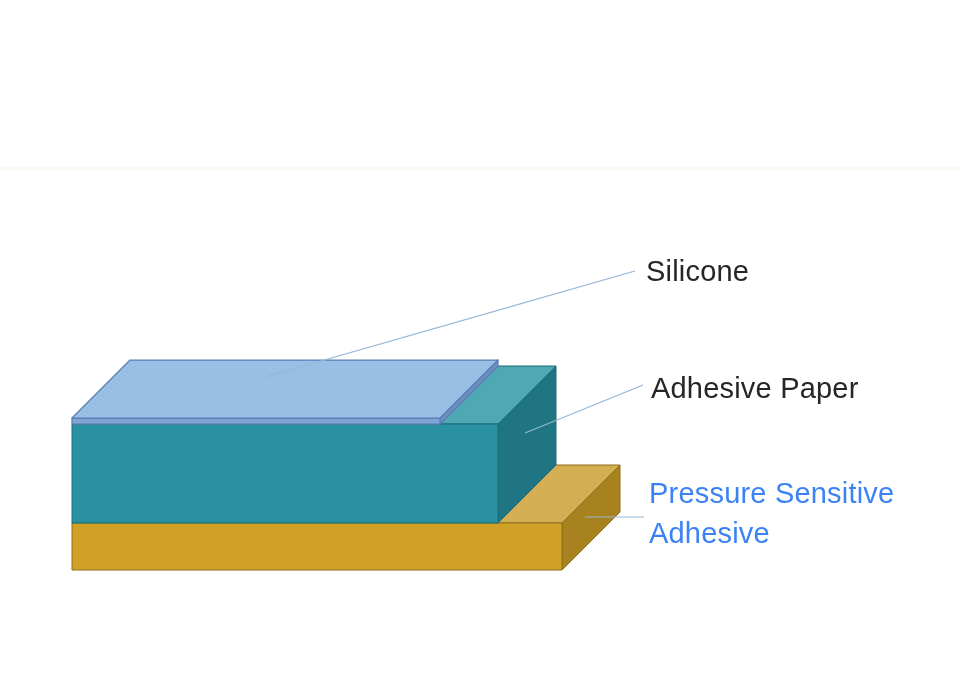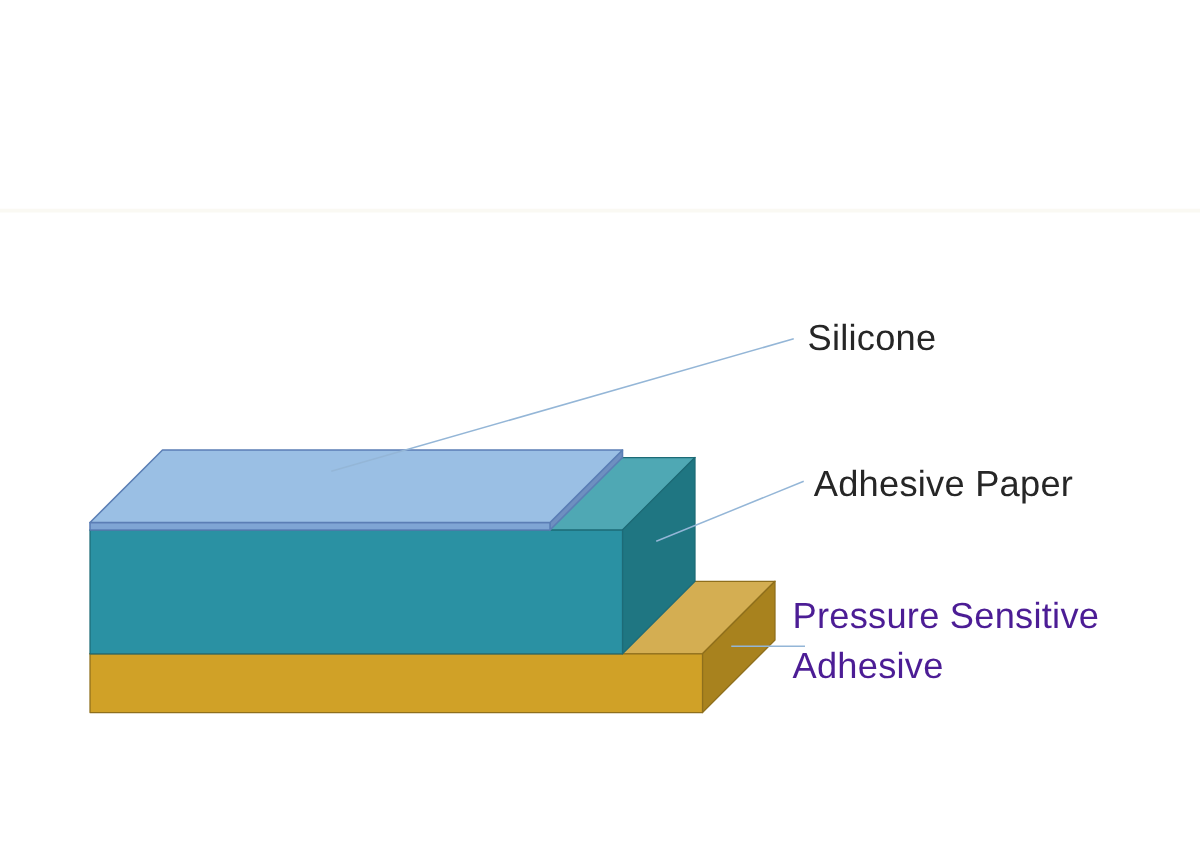--- a/index.html
+++ b/index.html
@@ -81,15 +81,15 @@
       <line x1="635" y1="271" x2="265" y2="377" class="leader" stroke="#94B6D7"></line>
       <line x1="643" y1="385" x2="525" y2="433" class="leader" stroke="#94B6D7"></line>
       <line x1="644" y1="517" x2="585" y2="517" class="leader" stroke="#94B6D7"></line>
     </g>
   </svg>
 
   <div class="layer-label" style="left: 646px; top: 251px; color: rgb(38, 38, 38);">Silicone</div>
 
   <div class="layer-label" style="left: 651px; top: 368px; color: rgb(38, 38, 38);">Adhesive Paper</div>
 
-  <div class="layer-label wrap" style="left: 634px; top: 473px; color: #4c1d95;">Pressure Sensitive Adhesive</div>
+  <div class="layer-label wrap" style="left: 649px; top: 473px; color: #3b82f6;">Pressure Sensitive Adhesive</div>
 
 </div>
 
 </body></html>

